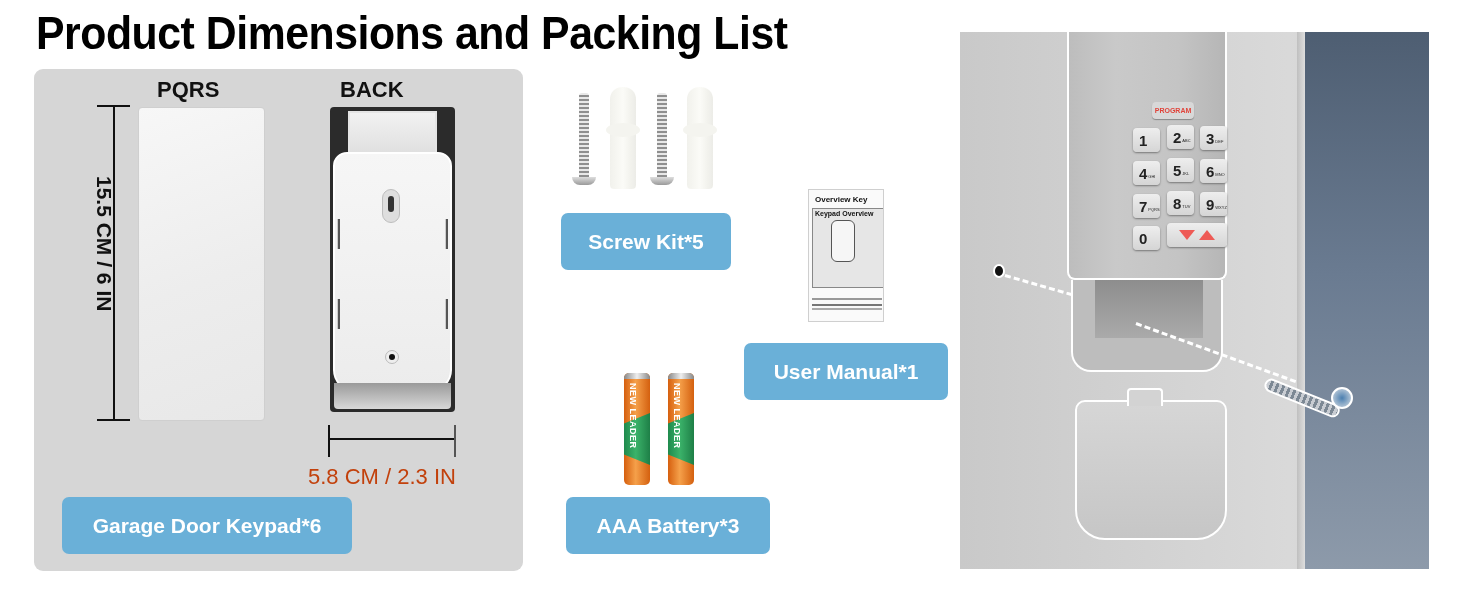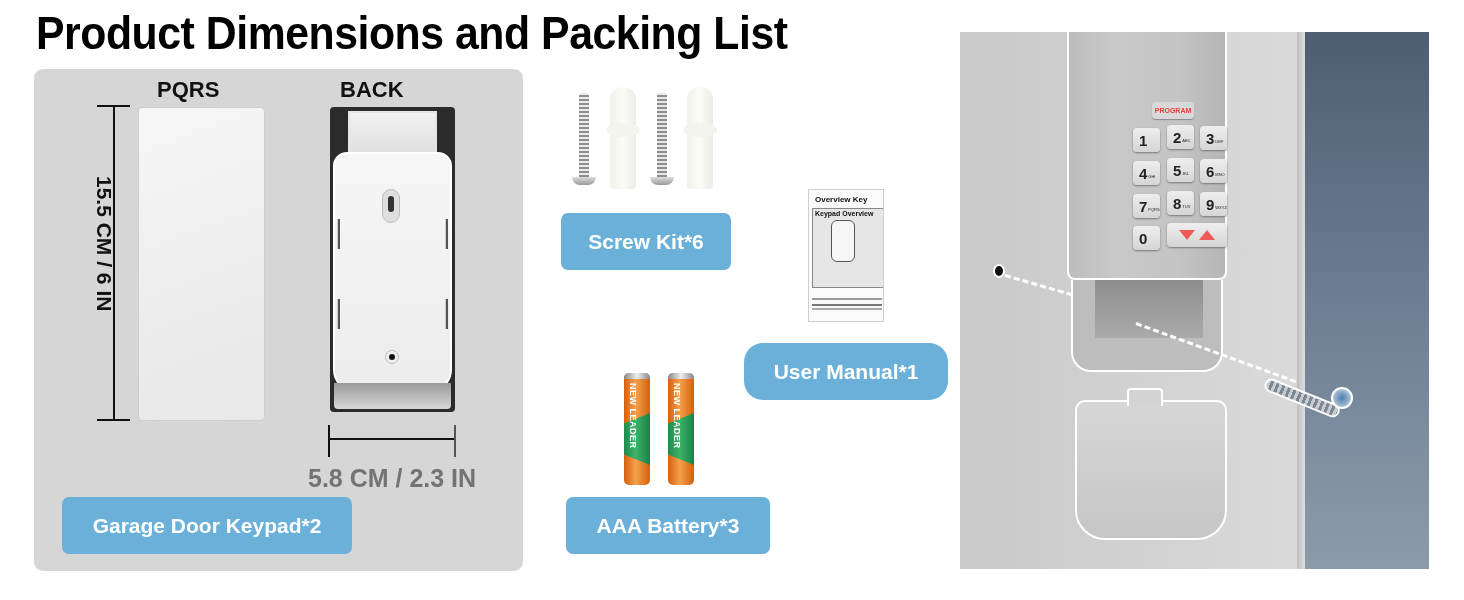--- a/index.html
+++ b/index.html
@@ -58,31 +58,31 @@
     .keyhole { position: absolute; left: 47px; top: 35px; width: 18px; height: 34px; border-radius: 9px; background: #dedede; border: 1px solid #bdbdbd; }
     .keyhole::after { content: ""; position: absolute; left: 5px; top: 6px; width: 6px; height: 16px; border-radius: 3px; background: #333; }
     .screw-hole { position: absolute; left: 50px; top: 196px; width: 14px; height: 14px; border-radius: 50%; background: #eee; border: 1px solid #bbb; }
     .screw-hole::after { content: ""; position: absolute; left: 3px; top: 3px; width: 6px; height: 6px; border-radius: 50%; background: #111; }
     .notch { position: absolute; width: 3px; height: 30px; background: #555; border-left: 1px solid #ccc; }
 
     
     .dim-h-line { position: absolute; left: 329px; top: 438px; width: 126px; height: 2px; background: #111; }
     .dim-h-cap-l { position: absolute; left: 328px; top: 425px; width: 2px; height: 32px; background: #111; }
     .dim-h-cap-r { position: absolute; left: 454px; top: 425px; width: 2px; height: 32px; background: #555; }
-    .dim-h-text { position: absolute; left: 308px; top: 464px; font-weight: 700; font-size: 25px; color: #737373; white-space: nowrap; }
+    .dim-h-text { position: absolute; left: 308px; top: 464px; font-weight: 400; font-size: 22px; color: #c2410c; white-space: nowrap; }
 
     
     .badge {
       position: absolute; background: #6ab0d8; color: #fff; font-weight: 700;
       font-size: 21px; border-radius: 7px; display: flex; align-items: center; justify-content: center;
       white-space: nowrap;
     }
     .badge-keypad { left: 62px; top: 497px; width: 290px; height: 57px; }
     .badge-screw { left: 561px; top: 213px; width: 170px; height: 57px; }
-    .badge-manual { left: 744px; top: 343px; width: 204px; height: 57px; border-radius: 19px; }
+    .badge-manual { left: 744px; top: 343px; width: 204px; height: 57px; }
     .badge-battery { left: 566px; top: 497px; width: 204px; height: 57px; }
 
     
     .screw { position: absolute; width: 10px; height: 84px; top: 93px; background: repeating-linear-gradient(#e8e8e8 0 2px, #8f8f8f 2px 4px); border-radius: 3px 3px 0 0; }
     .screw::after { content: ""; position: absolute; left: -7px; bottom: -8px; width: 24px; height: 8px; background: linear-gradient(#ddd, #999); border-radius: 0 0 12px 12px; }
     .anchor { position: absolute; top: 87px; width: 26px; height: 102px; background: linear-gradient(90deg, #f1f1ec, #fbfbf7, #ecece6); border-radius: 12px 12px 4px 4px; opacity: .95; }
     .anchor::before { content: ""; position: absolute; left: -4px; top: 36px; width: 34px; height: 14px; border-radius: 50%; background: #f4f4ef; }
 
     
     .manual { position: absolute; left: 808px; top: 189px; width: 76px; height: 133px; background: #fafafa; border: 1px solid #cfcfcf; overflow: hidden; }
@@ -151,27 +151,27 @@
     <div class="screw-hole"></div>
   </div>
   <div class="back-bottom"></div>
 </div>
 
 <div class="dim-h-cap-l"></div>
 <div class="dim-h-line"></div>
 <div class="dim-h-cap-r"></div>
 <div class="dim-h-text">5.8 CM / 2.3 IN</div>
 
-<div class="badge badge-keypad">Garage Door Keypad*2</div>
+<div class="badge badge-keypad">Garage Door Keypad*6</div>
 
 <div class="screw" style="left:579px"></div>
 <div class="anchor" style="left:610px"></div>
 <div class="screw" style="left:657px"></div>
 <div class="anchor" style="left:687px"></div>
-<div class="badge badge-screw">Screw Kit*6</div>
+<div class="badge badge-screw">Screw Kit*5</div>
 
 <div class="manual">
   <div class="manual-title">Overview Key</div>
   <div class="manual-section">
     <div class="manual-sub">Keypad Overview</div>
     <div class="manual-keypad-drawing"></div>
   </div>
   <div class="manual-lines"></div>
 </div>
 <div class="badge badge-manual">User Manual*1</div>

